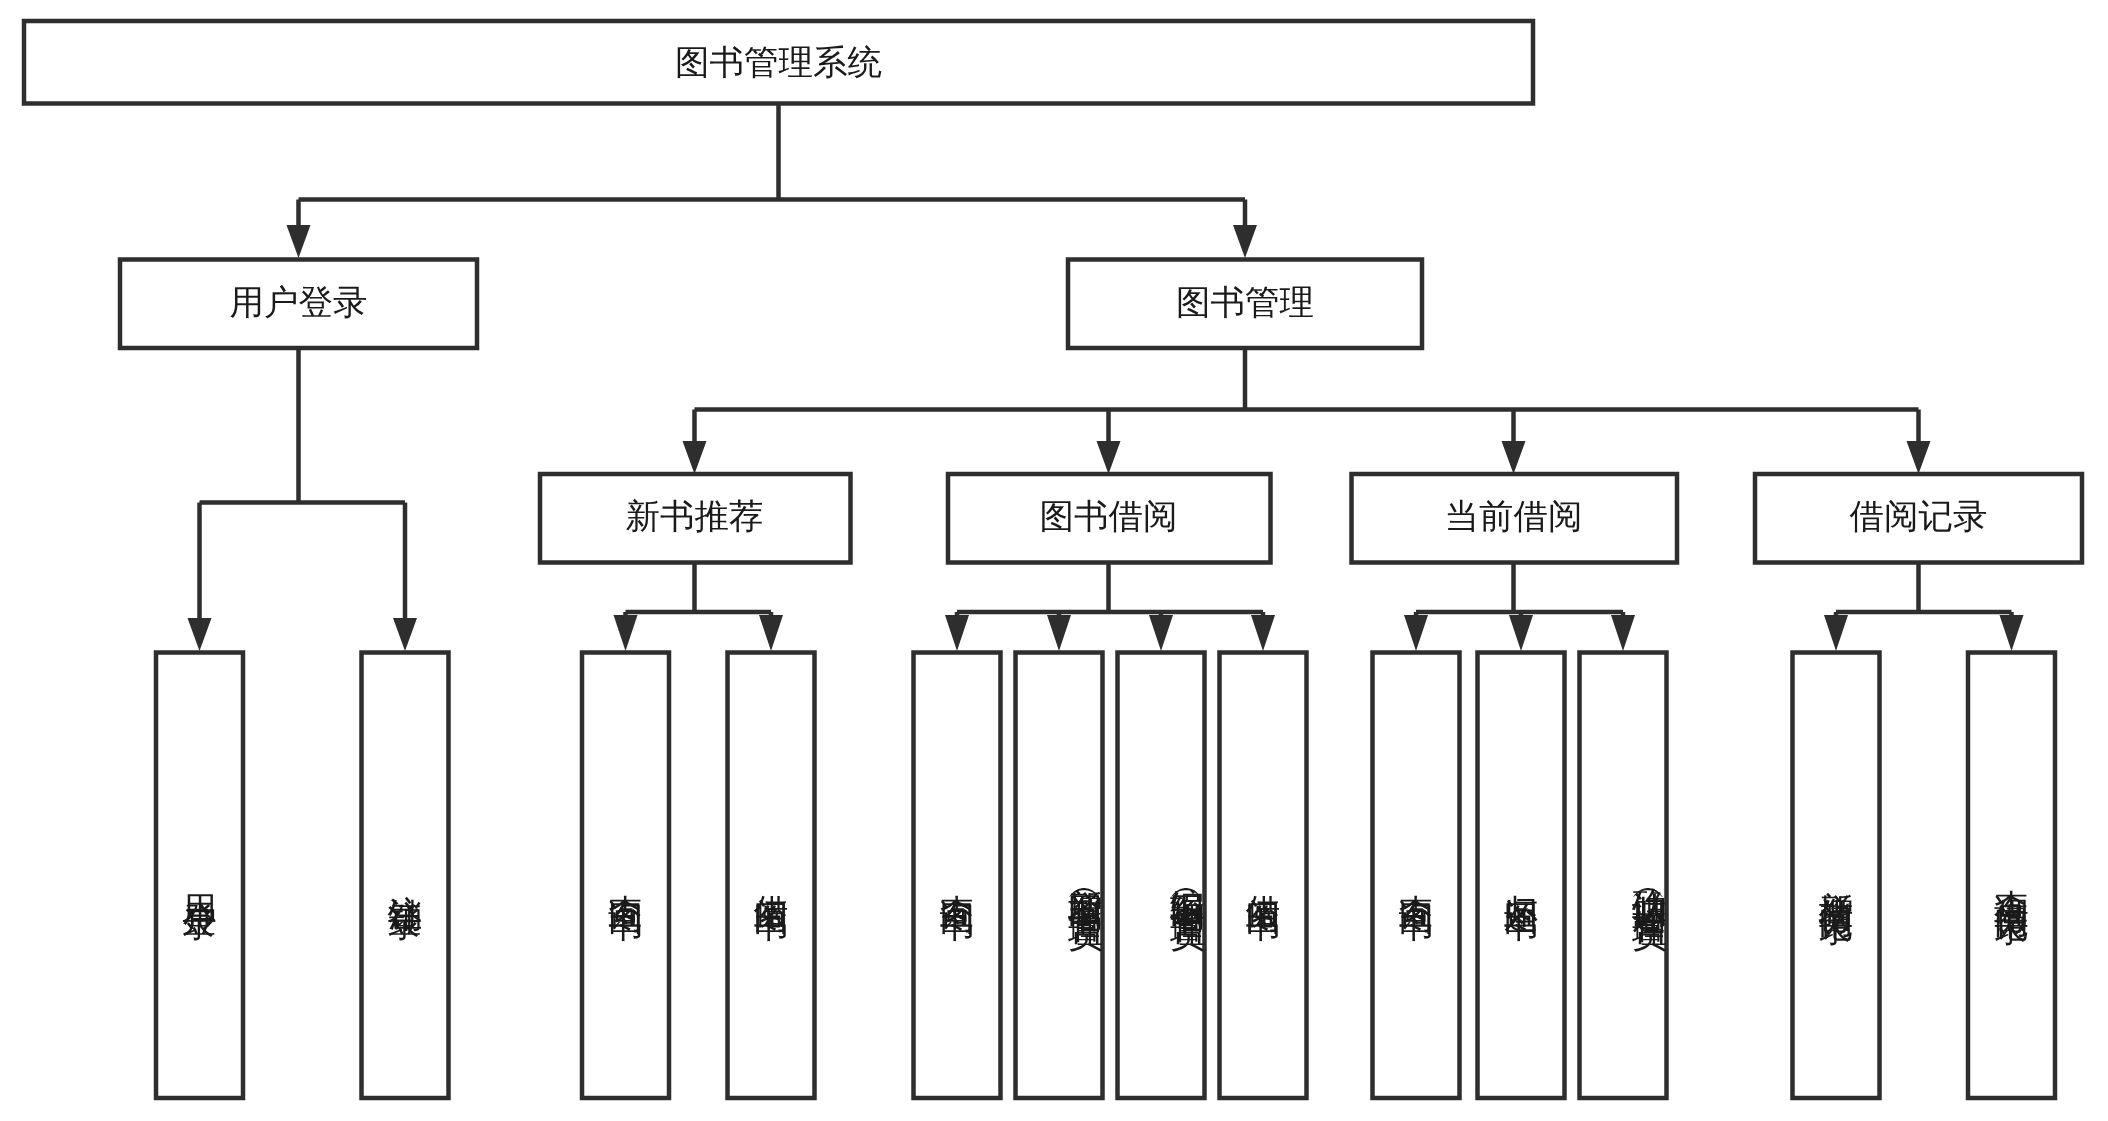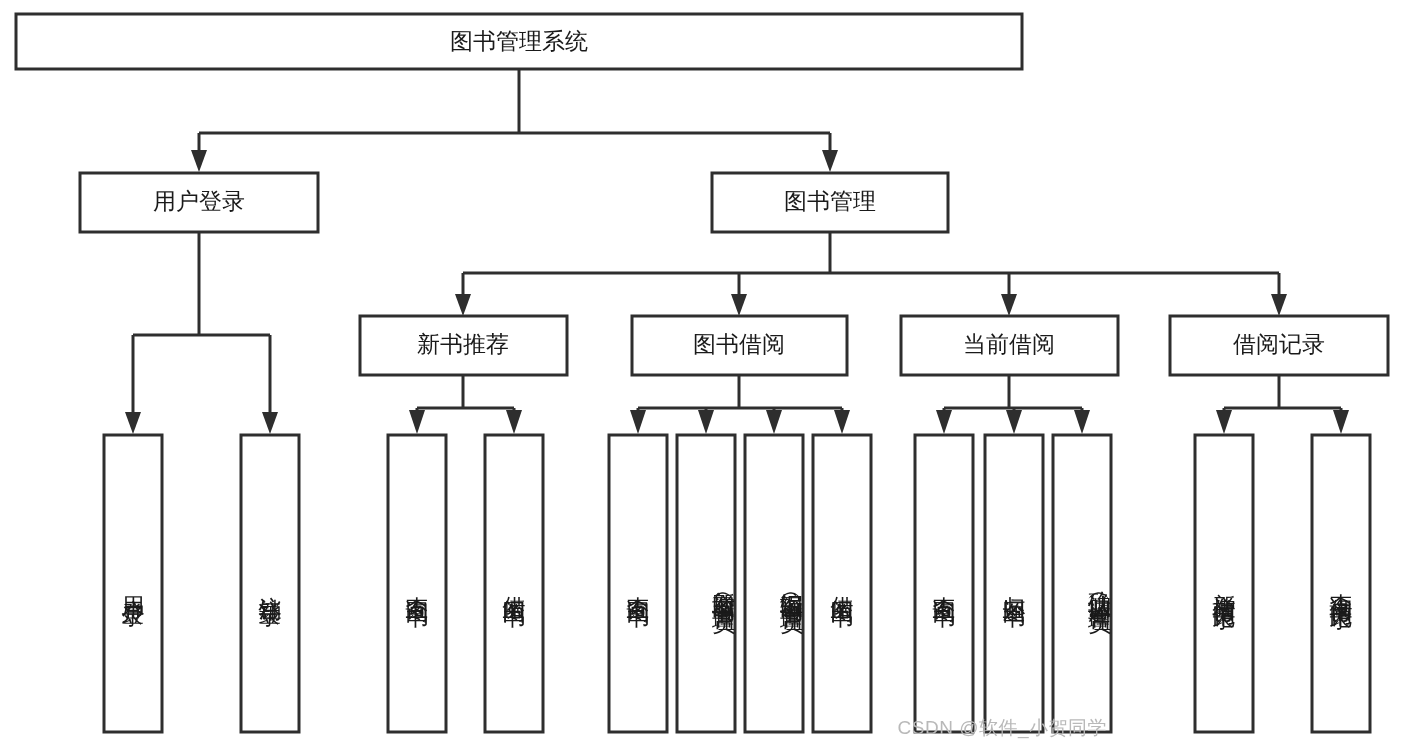--- a/index.html
+++ b/index.html
@@ -203,15 +203,14 @@
   <div class="leaf-label-v" style="left:609px;  top:435px; width:58px; height:297px;">查询图书</div>
   <div class="leaf-label-v" style="left:677px;  top:435px; width:58px; height:297px; align-items:flex-start; padding-top:6px; box-sizing:border-box;">新增图书（管理员）</div>
   <div class="leaf-label-v" style="left:745px;  top:435px; width:58px; height:297px; align-items:flex-start; padding-top:6px; box-sizing:border-box;">编辑图书（管理员）</div>
   <div class="leaf-label-v" style="left:813px;  top:435px; width:58px; height:297px;">借阅图书</div>
   <div class="leaf-label-v" style="left:915px;  top:435px; width:58px; height:297px;">查询图书</div>
   <div class="leaf-label-v" style="left:985px;  top:435px; width:58px; height:297px;">归还图书</div>
   <div class="leaf-label-v" style="left:1053px; top:435px; width:58px; height:297px; align-items:flex-start; padding-top:6px; box-sizing:border-box;">确认归还（管理员）</div>
   <div class="leaf-label-v" style="left:1195px; top:435px; width:58px; height:297px;">新增借阅记录</div>
   <div class="leaf-label-v" style="left:1312px; top:435px; width:58px; height:297px;">查询借阅记录</div>
 
-  <div class="watermark">CSDN @软件_小贺同学</div>
 
 </div>
 
 </body></html>

